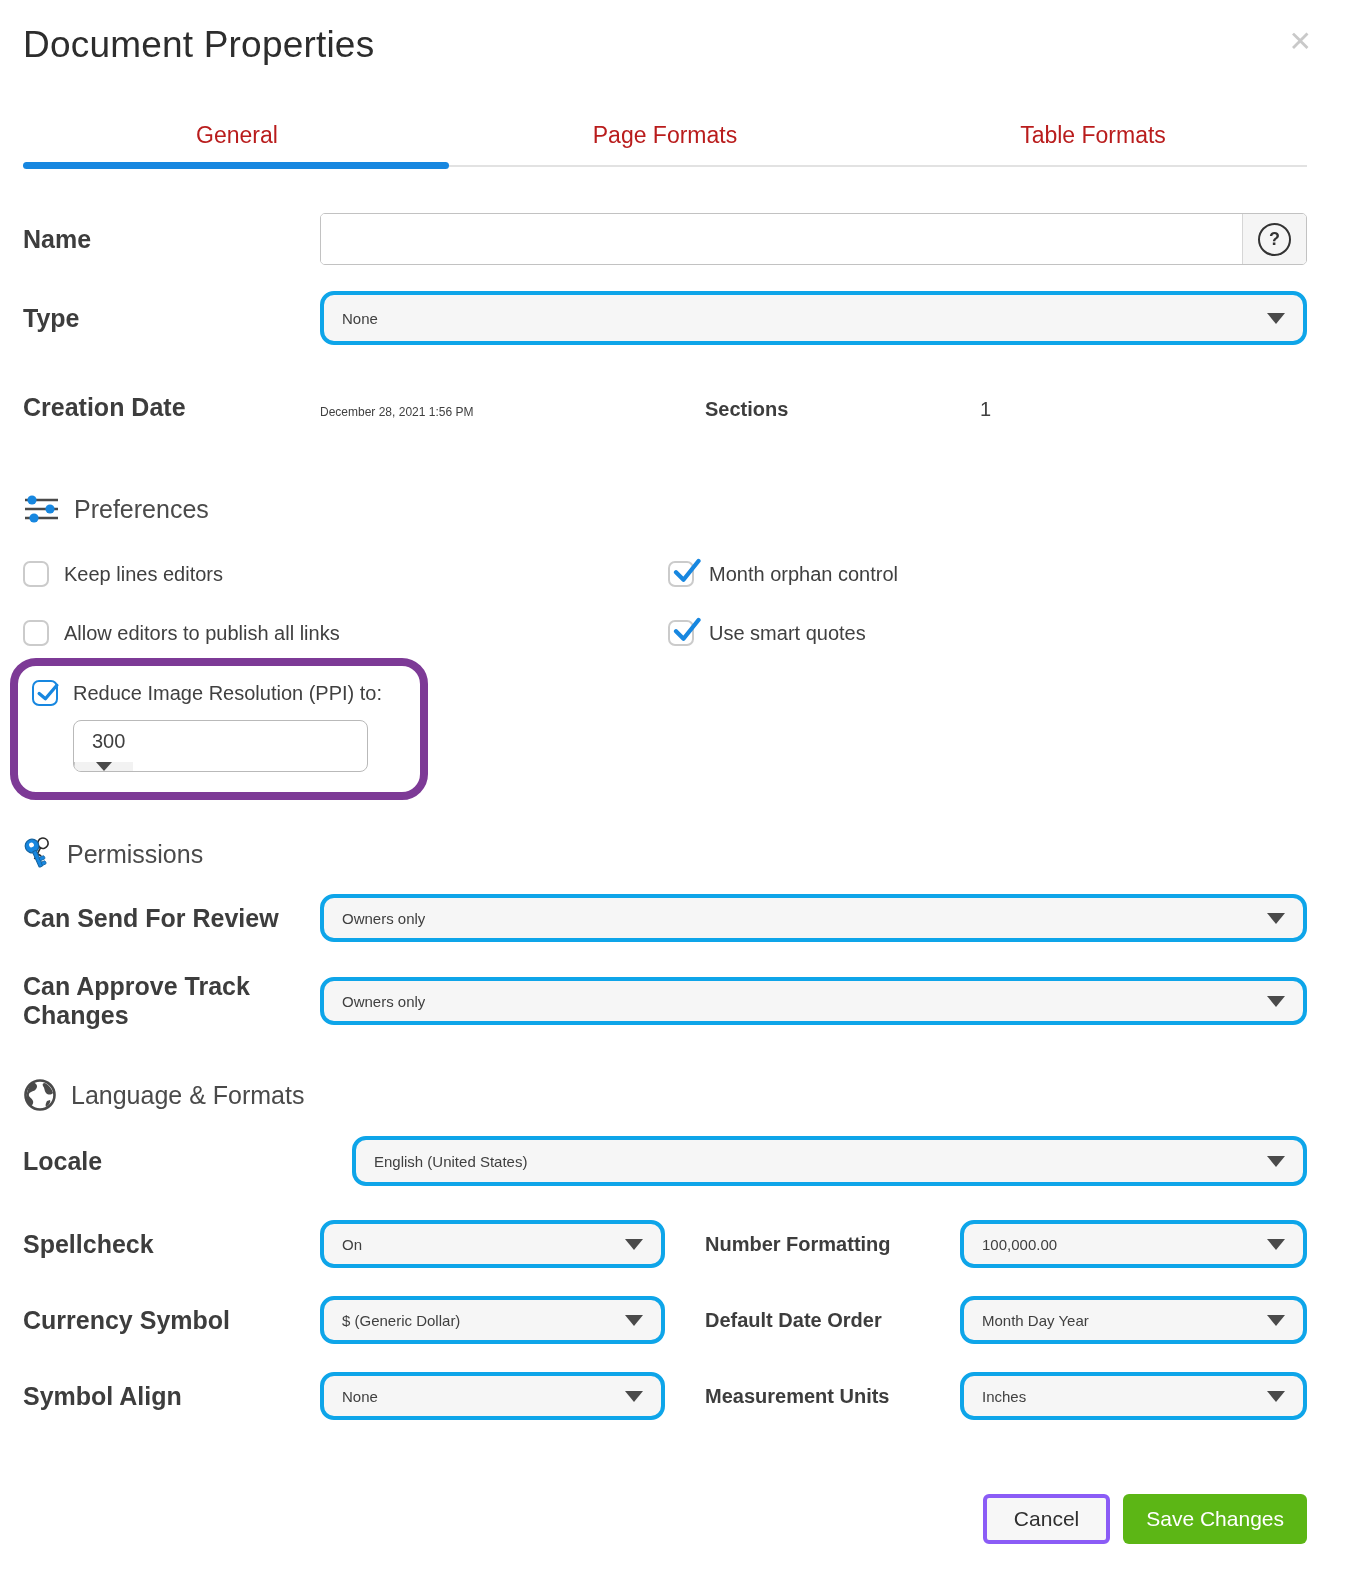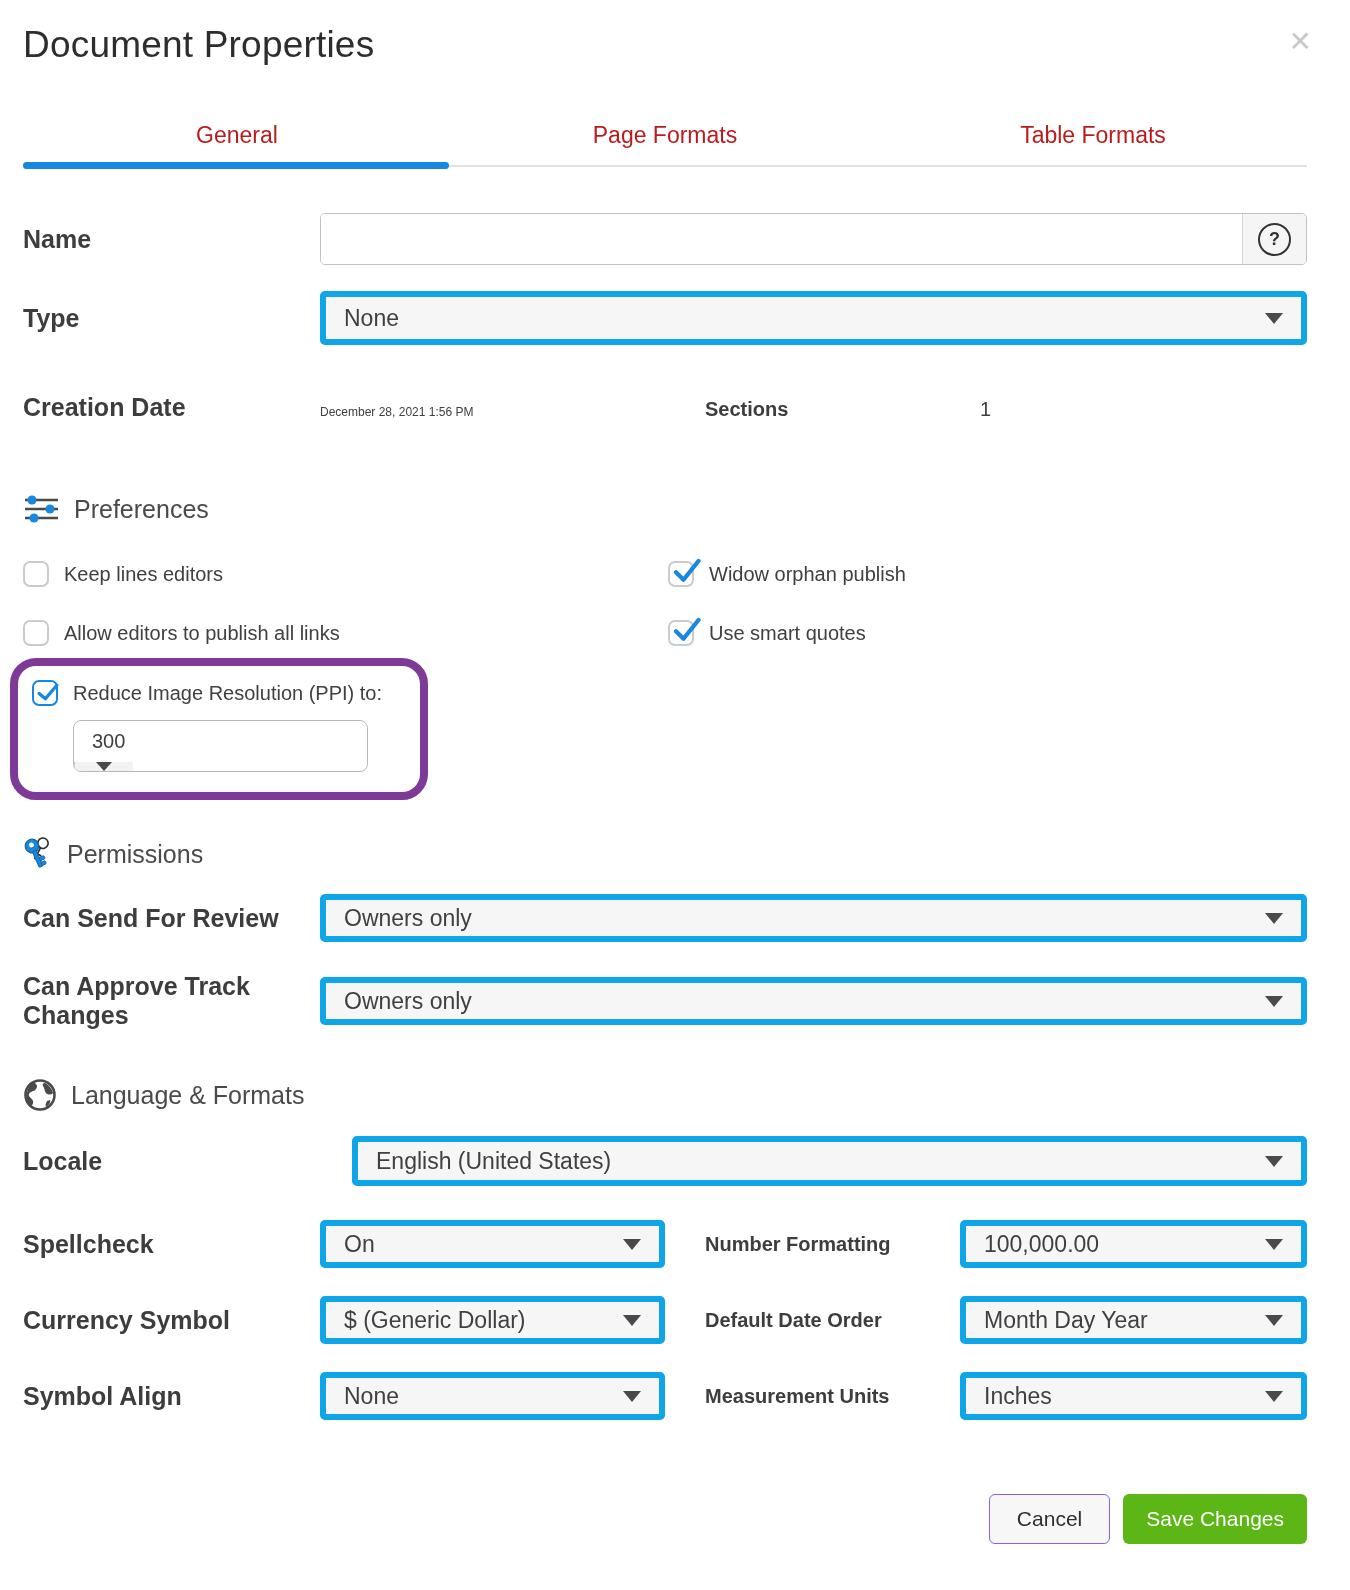--- a/index.html
+++ b/index.html
@@ -29,22 +29,22 @@
   .input-wrap input { flex:1; border:none; outline:none; font-size:19px; padding:0 16px;
                 font-family:"Liberation Sans", sans-serif; color:#404040; background:#fff; }
   .help-btn { width:64px; background:#f5f5f5; border-left:1px solid #d6d6d6;
               display:flex; align-items:center; justify-content:center; cursor:pointer; }
   .qmark { width:33px; height:33px; border:2.5px solid #333; border-radius:50%;
            display:flex; align-items:center; justify-content:center;
            font-size:18px; font-weight:700; color:#333; }
 
   
   .select { display:flex; align-items:center; justify-content:space-between;
-            background:#f6f6f6; border:6px solid #0ea5e9; border-radius:5px;
-            padding:0 18px; font-size:23px; color:#404040; cursor:pointer; }
+            background:#f6f6f6; border:4px solid #0ea5e9; border-radius:14px;
+            padding:0 18px; font-size:15px; color:#404040; cursor:pointer; }
   .select .val { overflow:hidden; white-space:nowrap; }
   .caret { width:0; height:0; border-left:9px solid transparent; border-right:9px solid transparent;
            border-top:11px solid #4a4a4a; flex-shrink:0; margin-left:10px; }
   .type-row { margin-top:26px; }
   .type-row .select { flex:1; height:54px; }
 
   
   .meta-row { margin-top:48px; align-items:baseline; }
   .meta-value { width:385px; font-size:12px; color:#404040; }
   .sections-label { width:275px; font-weight:700; font-size:20px; color:#3d3d3d; }
@@ -85,21 +85,21 @@
   .grid-row { display:flex; align-items:center; margin-top:28px; }
   .grid-row.first { margin-top:34px; }
   .sel-left { width:345px; height:48px; flex-shrink:0; }
   .rlabel { width:255px; margin-left:40px; flex-shrink:0; font-weight:700; font-size:20px; color:#3d3d3d; }
   .sel-right { width:347px; height:48px; flex-shrink:0; }
 
   
   .footer { display:flex; justify-content:flex-end; gap:13px; margin-top:74px; }
   .btn { height:50px; border-radius:6px; font-size:21px; display:flex; align-items:center;
          cursor:pointer; font-family:"Liberation Sans", sans-serif; }
-  .btn-cancel { padding:0 27px; background:#f7f7f7; border:1px solid #8b5cf6; color:#2f2f2f; }
+  .btn-cancel { padding:0 27px; background:#f7f7f7; border:4px solid #8b5cf6; color:#2f2f2f; }
   .btn-save { padding:0 23px; background:#5cb615; border:none; color:#fff; }
 </style>
 </head>
 <body>
 
 <div class="dialog">
 
   <div class="title">Document Properties</div>
   <div class="close-x">✕</div>
 
@@ -152,21 +152,21 @@
     <div class="cb-row">
       <span class="cb"></span>
       <span>Keep lines editors</span>
     </div>
     <div class="cb-row">
       <span class="cb checked">
         <svg class="chk" viewBox="0 0 24 24">
             <polyline points="4,13 10,19 22,4" fill="none" stroke="#1787e0" stroke-width="3.4" stroke-linecap="round" stroke-linejoin="round"></polyline>
           </svg>
       </span>
-      <span>Widow orphan publish</span>
+      <span>Month orphan control</span>
     </div>
     <div class="cb-row">
       <span class="cb"></span>
       <span>Allow editors to publish all links</span>
     </div>
     <div class="cb-row">
       <span class="cb checked">
         <svg class="chk" viewBox="0 0 24 24">
             <polyline points="4,13 10,19 22,4" fill="none" stroke="#1787e0" stroke-width="3.4" stroke-linecap="round" stroke-linejoin="round"></polyline>
           </svg>

